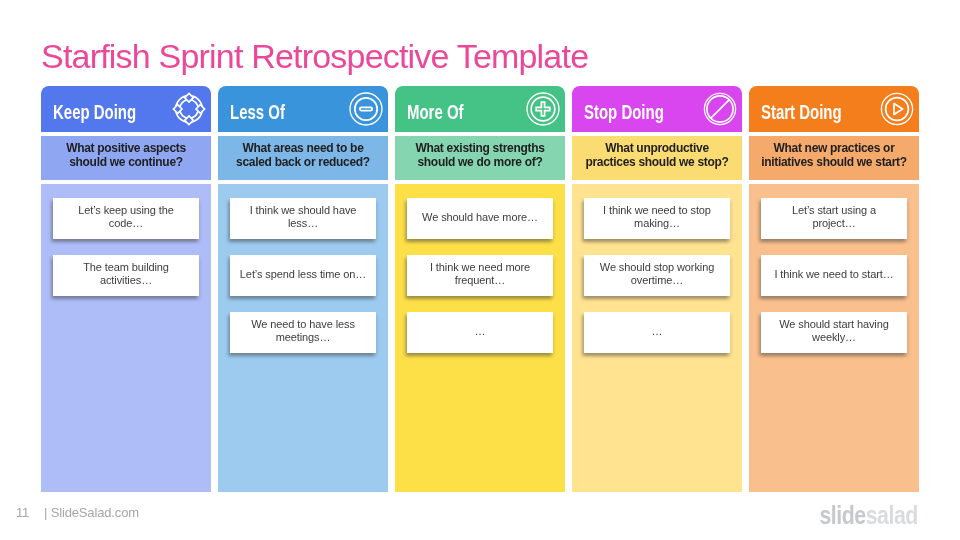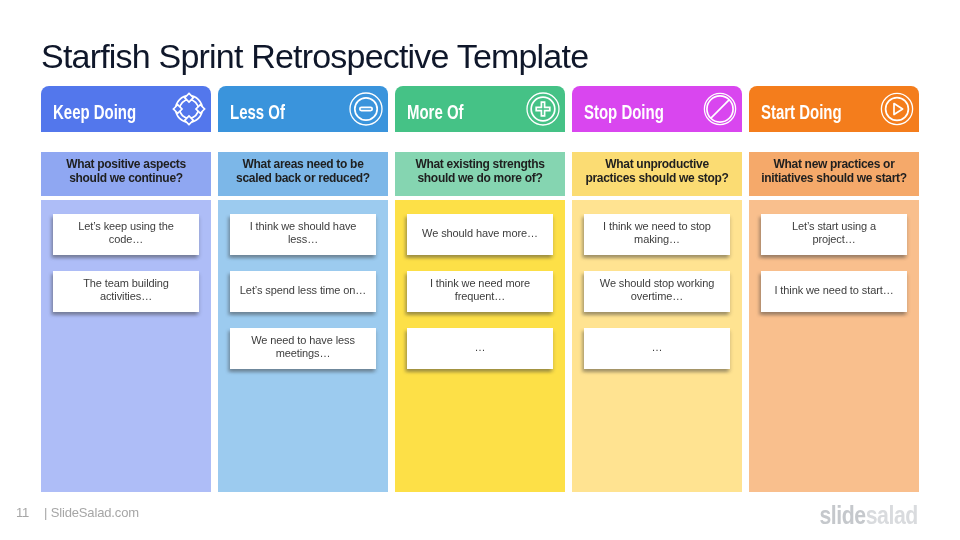--- a/index.html
+++ b/index.html
@@ -4,41 +4,41 @@
 <style>
   * { margin:0; padding:0; box-sizing:border-box; }
   html,body { width:960px; height:540px; }
   body {
     position:relative; overflow:hidden; background:#ffffff;
     font-family:"Liberation Sans", sans-serif;
     -webkit-font-smoothing:antialiased;
   }
   .slide-title {
     position:absolute; left:41px; top:37px;
-    font-size:34px; font-weight:400; color:#0f172a;
+    font-size:34px; font-weight:400; color:#ec4899;
     letter-spacing:-0.8px; white-space:nowrap;
   }
   .columns {
     position:absolute; left:41px; top:86px; width:878px; height:406px;
     display:flex; gap:7px;
   }
   .column { width:170px; display:flex; flex-direction:column; }
   .col-header {
     height:46px; border-radius:8px 8px 0 0;
     display:flex; align-items:center; justify-content:space-between;
     padding:0 5px 0 12px; flex:none;
   }
   .col-header .htxt {
     color:#ffffff; font-weight:700; font-size:20.5px; white-space:nowrap;
     transform:scaleX(0.73); transform-origin:0 50%; letter-spacing:0px;
     position:relative; top:2.5px;
   }
   .col-header .icon { width:34px; height:34px; flex:none; }
   .col-question {
-    height:44px; margin-top:20px; flex:none;
+    height:44px; margin-top:4px; flex:none;
     display:flex; align-items:center; justify-content:center; text-align:center;
     font-size:12px; line-height:14.4px; font-weight:700; color:#1f1f1f;
     letter-spacing:-0.3px; white-space:pre-line; padding:0 6px 6px 6px;
   }
   .col-body { margin-top:4px; flex:1; padding-top:14px; }
   .card {
     width:146px; height:41px; margin:0 auto 16px auto; background:#ffffff;
     display:flex; align-items:center; justify-content:center; text-align:center;
     font-size:11px; line-height:13px; color:#3d3d3d; letter-spacing:-0.1px;
     white-space:pre-line;
@@ -175,20 +175,22 @@
           </g>
         </svg>
       </span>
     </div>
     <div class="col-question" style="background: rgb(245, 169, 106);">What new practices or
 initiatives should we start?</div>
     <div class="col-body" style="background: rgb(249, 191, 141);">
       <div class="card">Let’s start using a
 project…</div>
       <div class="card">I think we need to start…</div>
+      <div class="card">We should start having
+weekly…</div>
     </div>
   </div>
 
 </div>
 
 <div class="footer-left">
   <span class="footer-page">11</span>
   <span>| SlideSalad.com</span>
 </div>
 

